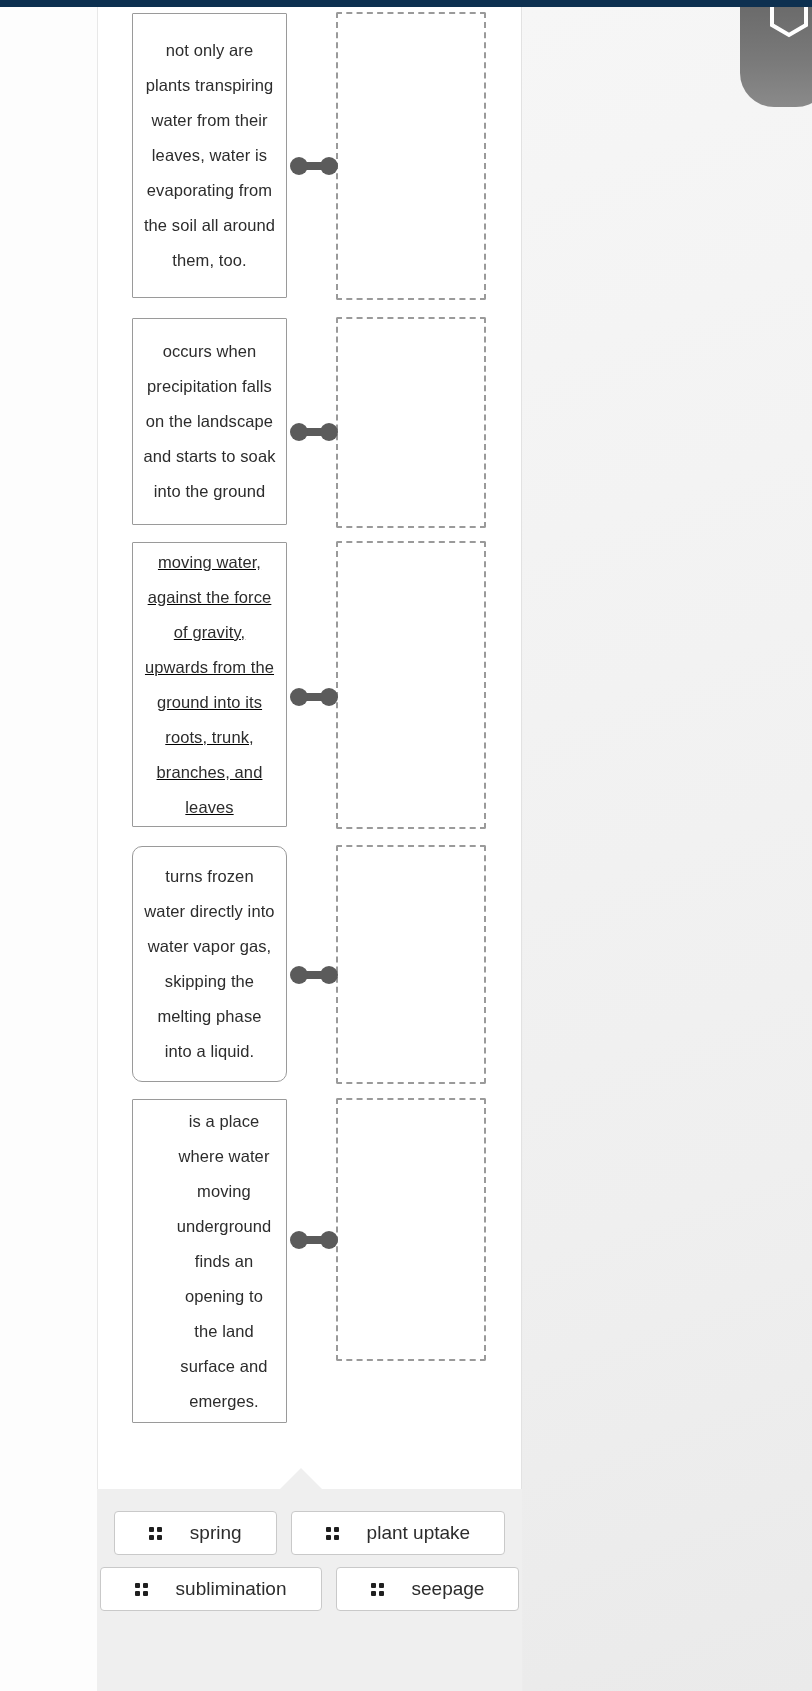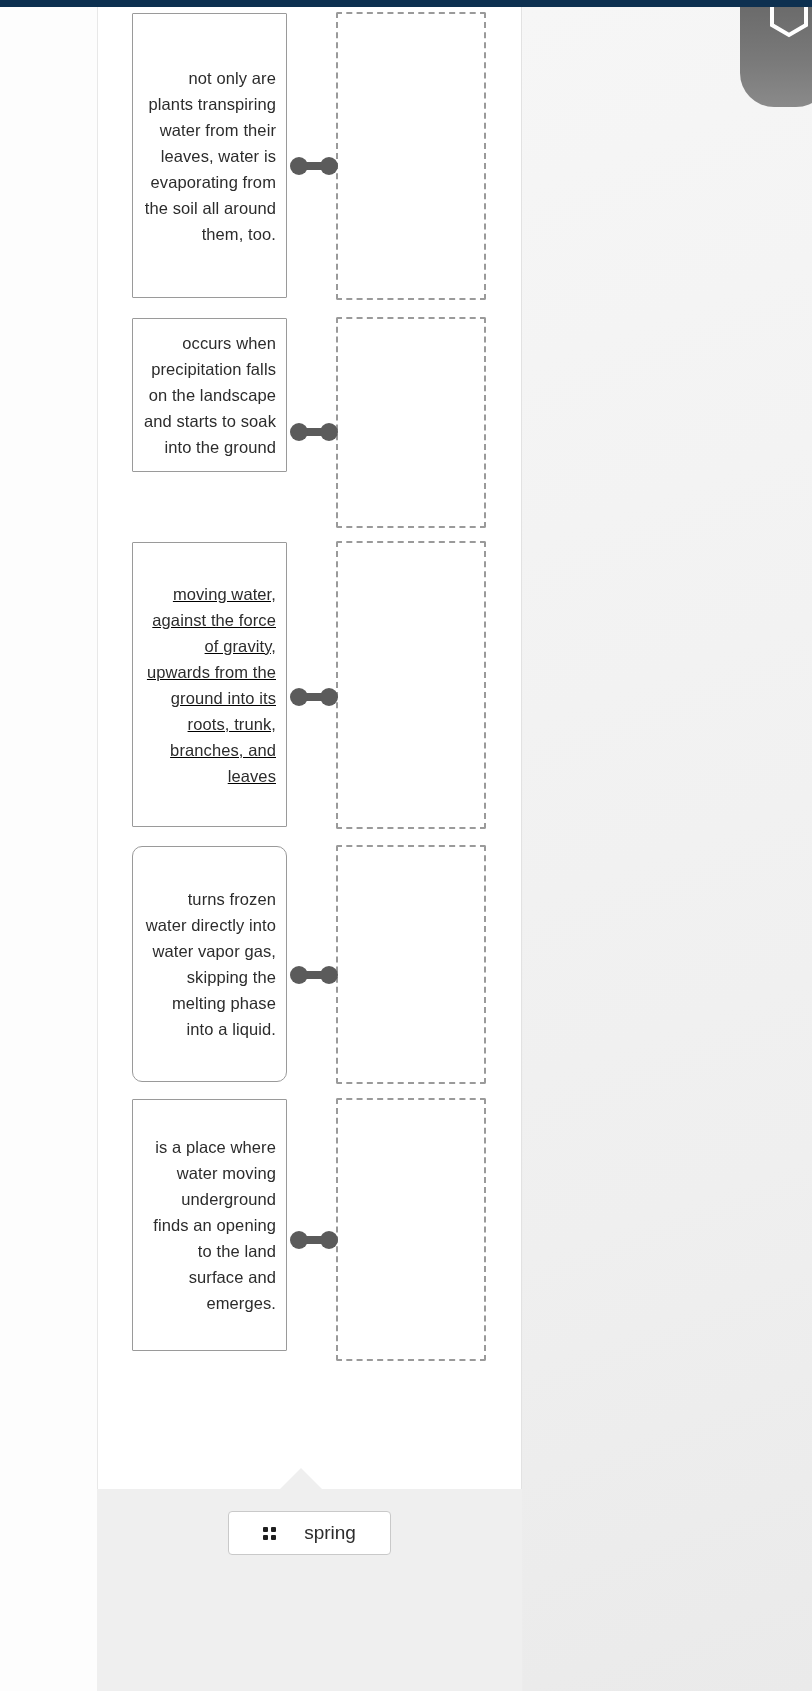--- a/index.html
+++ b/index.html
@@ -96,23 +96,23 @@
     background: #ffffff;
     border: 1px solid #9a9a9a;
     border-radius: 1px;
     display: flex;
     align-items: center;
     justify-content: center;
     padding: 8px 10px;
   }
   .prompt-card .txt {
     font-size: 16.5px;
-    line-height: 26px;
+    line-height: 35px;
     color: #2c2c2c;
-    text-align: right;
+    text-align: center;
     letter-spacing: .1px;
   }
 
   .dropzone {
     position: absolute;
     left: 238px;
     width: 150px;
     border: 2px dashed #9a9a9a;
     border-radius: 2px;
     background: transparent;
@@ -209,21 +209,21 @@
             <div class="txt">not only are plants transpiring water from their leaves, water is evaporating from the soil all around them, too.</div>
           </div>
           <div class="connector" style="top: 150px;">
             <span class="bar"></span>
             <span class="knob l"></span>
             <span class="knob r"></span>
           </div>
           <div class="dropzone" style="top: 5px; height: 288px;"></div>
         </div>
         <div class="match-row">
-          <div class="prompt-card" style="top: 311px; height: 154px;">
+          <div class="prompt-card" style="top: 311px; height: 207px;">
             <div class="txt">occurs when precipitation falls on the landscape and starts to soak into the ground</div>
           </div>
           <div class="connector" style="top: 416px;">
             <span class="bar"></span>
             <span class="knob l"></span>
             <span class="knob r"></span>
           </div>
           <div class="dropzone" style="top: 310px; height: 211px;"></div>
         </div>
         <div class="match-row">
@@ -242,21 +242,21 @@
             <div class="txt">turns frozen water directly into water vapor gas, skipping the melting phase into a liquid.</div>
           </div>
           <div class="connector" style="top: 959px;">
             <span class="bar"></span>
             <span class="knob l"></span>
             <span class="knob r"></span>
           </div>
           <div class="dropzone" style="top: 838px; height: 239px;"></div>
         </div>
         <div class="match-row">
-          <div class="prompt-card" style="top: 1092px; height: 252px;">
+          <div class="prompt-card" style="top: 1092px; height: 324px; padding-left: 39px;">
             <div class="txt">is a place where water moving underground finds an opening to the land surface and emerges.</div>
           </div>
           <div class="connector" style="top: 1224px;">
             <span class="bar"></span>
             <span class="knob l"></span>
             <span class="knob r"></span>
           </div>
           <div class="dropzone" style="top: 1091px; height: 263px;"></div>
         </div>
       </div>
@@ -267,20 +267,49 @@
     <div id="tray-host">
         <div class="tray-row">
           <div class="tile">
             <span class="grip">
               <i></i>
               <i></i>
               <i></i>
               <i></i>
             </span>
             <span>spring</span>
+          </div>
+          <div class="tile">
+            <span class="grip">
+              <i></i>
+              <i></i>
+              <i></i>
+              <i></i>
+            </span>
+            <span>plant uptake</span>
+          </div>
+        </div>
+        <div class="tray-row">
+          <div class="tile">
+            <span class="grip">
+              <i></i>
+              <i></i>
+              <i></i>
+              <i></i>
+            </span>
+            <span>sublimination</span>
+          </div>
+          <div class="tile">
+            <span class="grip">
+              <i></i>
+              <i></i>
+              <i></i>
+              <i></i>
+            </span>
+            <span>seepage</span>
           </div>
         </div>
       </div>
   </div>
 
   <div id="help-widget">
     <span class="glyph">
       <svg viewBox="0 0 46 58" width="46" height="58" aria-hidden="true">
         <path d="M23 4 L40 14 L40 34 L23 44 L6 34 L6 14 Z" fill="none" stroke="#ffffff" stroke-width="4"></path>
       </svg>

